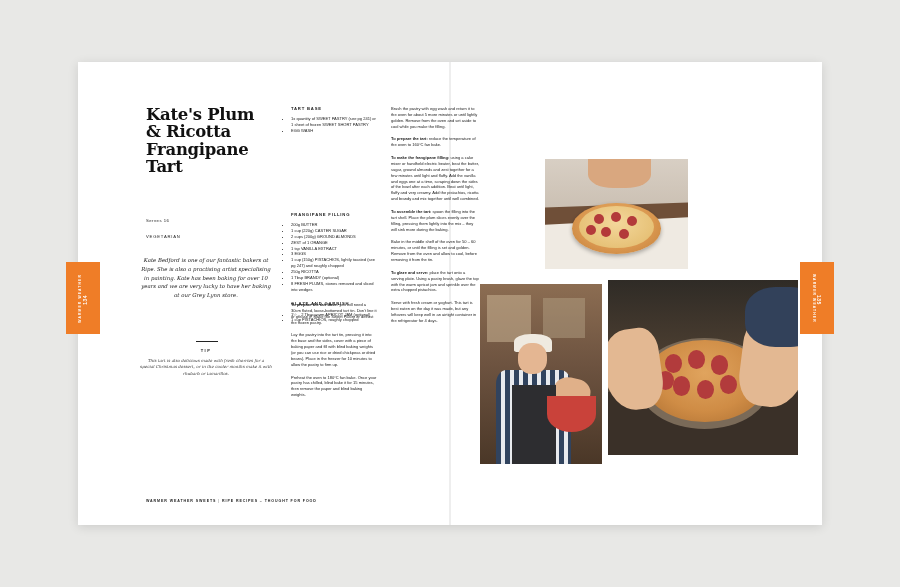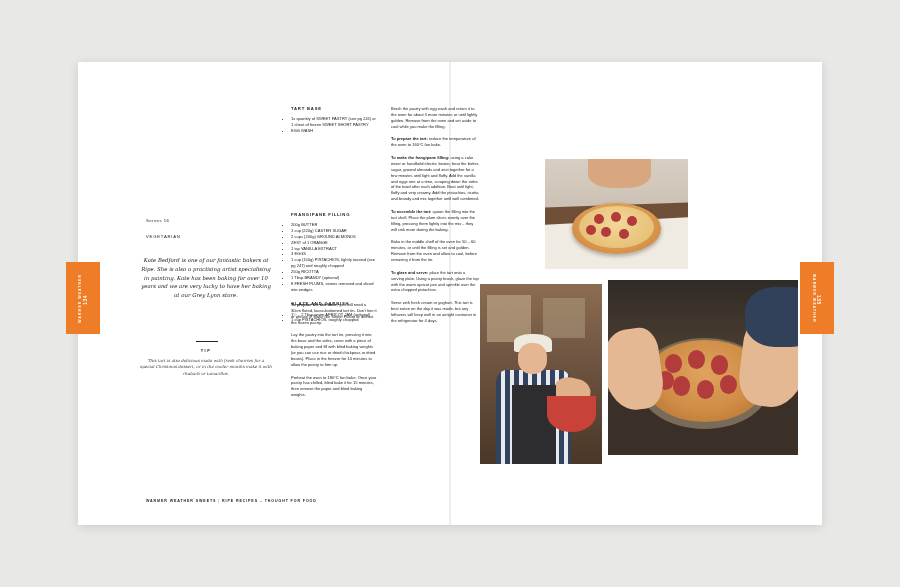--- a/index.html
+++ b/index.html
@@ -149,20 +149,21 @@
 
 <div class="spread">
 
   <div class="page">
 
     <div class="tab tab-left">
       <span>WARMER WEATHER</span>
       <span class="folio">134</span>
     </div>
 
+    <div class="title">Kate's Plum &amp; Ricotta Frangipane Tart</div>
     <div class="serves">Serves 16</div>
     <div class="veg">VEGETARIAN</div>
     <div class="intro">Kate Bedford is one of our fantastic bakers at Ripe. She is also a practising artist specialising in painting. Kate has been baking for over 10 years and we are very lucky to have her baking at our Grey Lynn store.</div>
 
     <div class="tip-rule"></div>
     <div class="tip-head">TIP</div>
     <div class="tip-body">This tart is also delicious made with fresh cherries for a special Christmas dessert, or in the cooler months make it with rhubarb or tamarillos.</div>
 
     <div class="col col-ing">
       <h4>TART BASE</h4>

